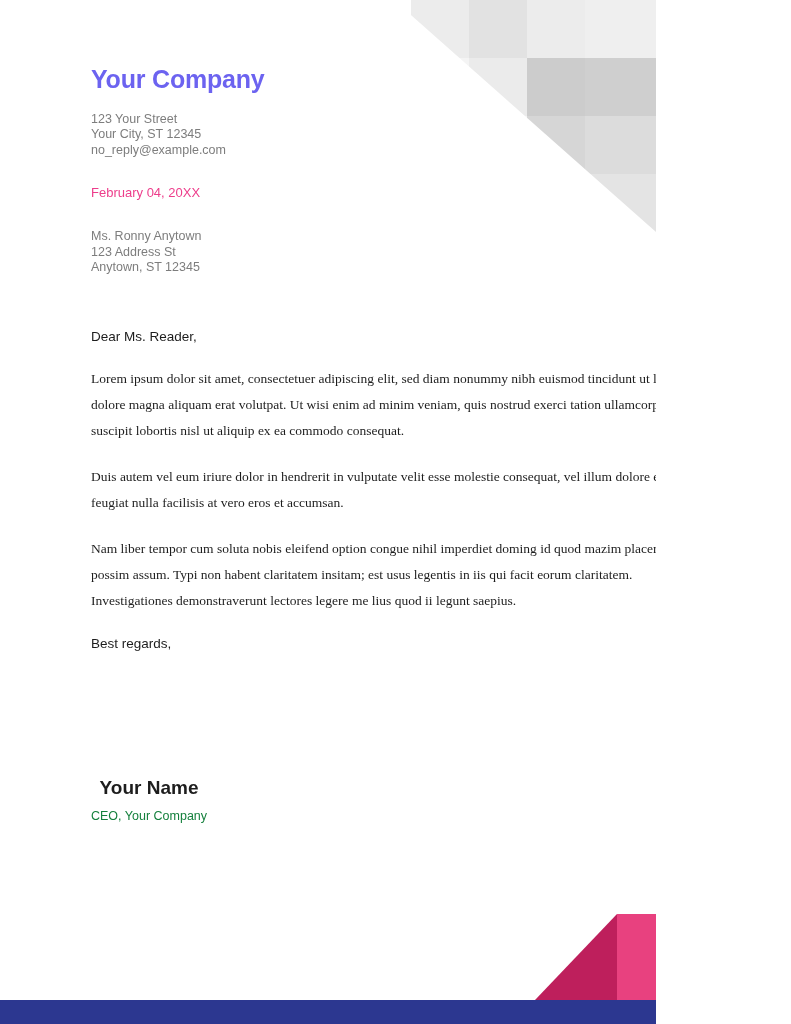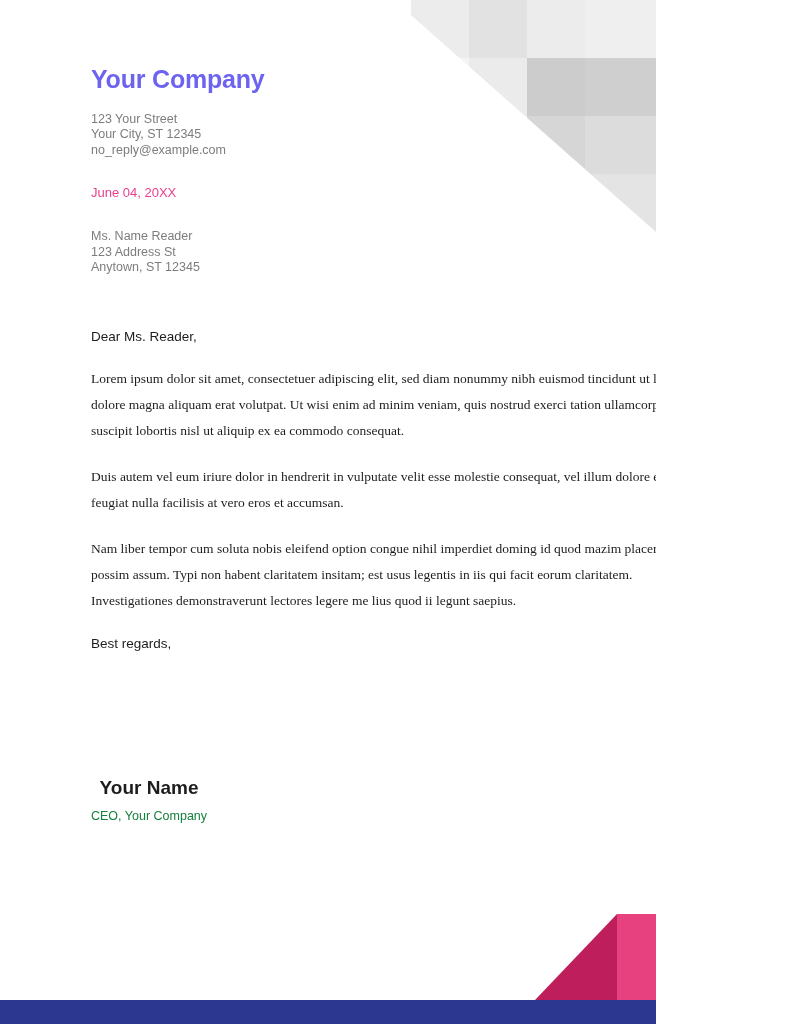--- a/index.html
+++ b/index.html
@@ -190,24 +190,24 @@
   <div class="content">
 
     <h1 class="company-name" style="color:#6C63F0;">Your Company</h1>
 
     <div class="sender-block">
       <div>123 Your Street</div>
       <div>Your City, ST 12345</div>
       <div>no_reply@example.com</div>
     </div>
 
-    <div class="date-line" style="color:#ED3D8B;">June 04, 20XX</div>
+    <div class="date-line" style="color:#ED3D8B;">February 04, 20XX</div>
 
     <div class="recipient-block">
-      <div>Ms. Name Reader</div>
+      <div>Ms. Ronny Anytown</div>
       <div>123 Address St</div>
       <div>Anytown, ST 12345</div>
     </div>
 
     <div class="salutation">Dear Ms. Reader,</div>
 
     <p class="body-par">Lorem ipsum dolor sit amet, consectetuer adipiscing elit, sed diam nonummy nibh euismod tincidunt ut laoreet dolore magna aliquam erat volutpat. Ut wisi enim ad minim veniam, quis nostrud exerci tation ullamcorper suscipit lobortis nisl ut aliquip ex ea commodo consequat.</p>
     <p class="body-par">Duis autem vel eum iriure dolor in hendrerit in vulputate velit esse molestie consequat, vel illum dolore eu feugiat nulla facilisis at vero eros et accumsan.</p>
     <p class="body-par">Nam liber tempor cum soluta nobis eleifend option congue nihil imperdiet doming id quod mazim placerat facer possim assum. Typi non habent claritatem insitam; est usus legentis in iis qui facit eorum claritatem. Investigationes demonstraverunt lectores legere me lius quod ii legunt saepius.</p>
 

